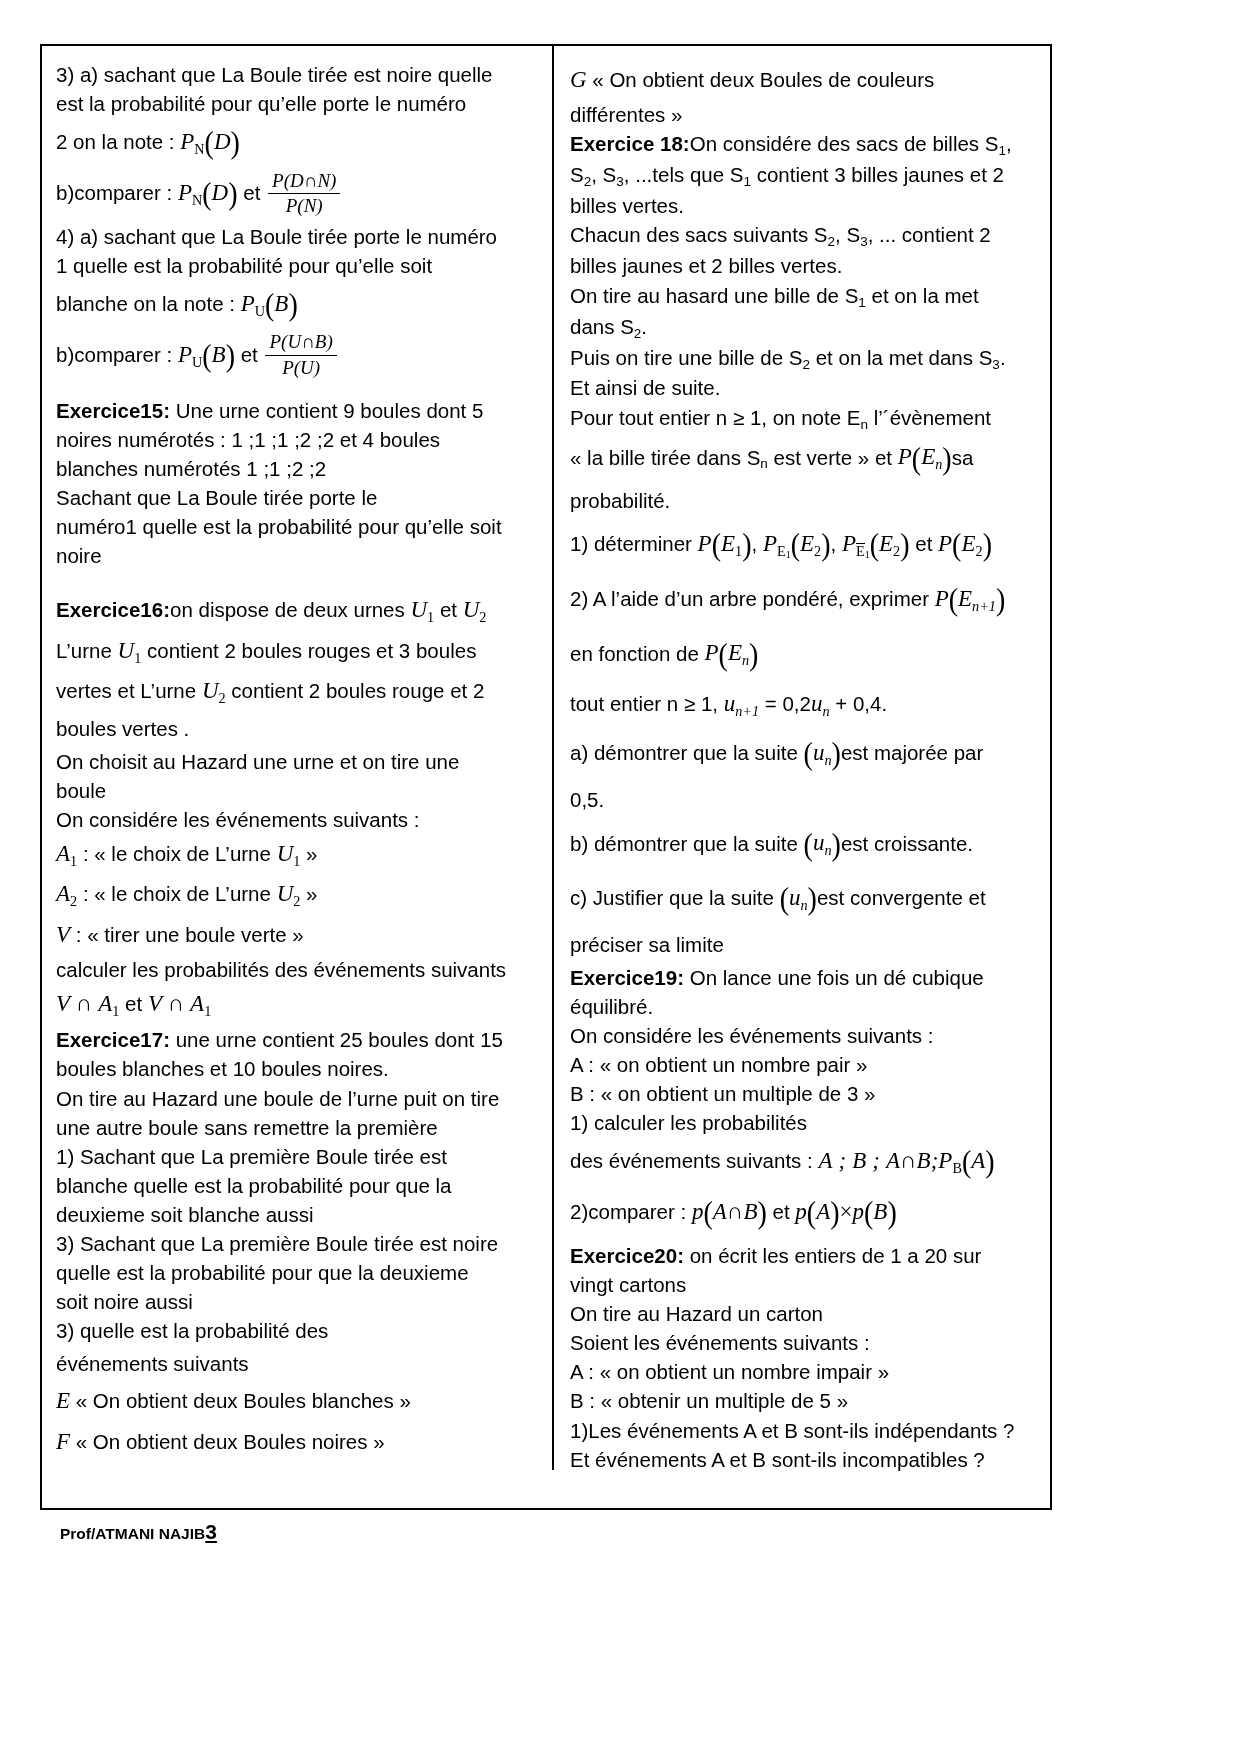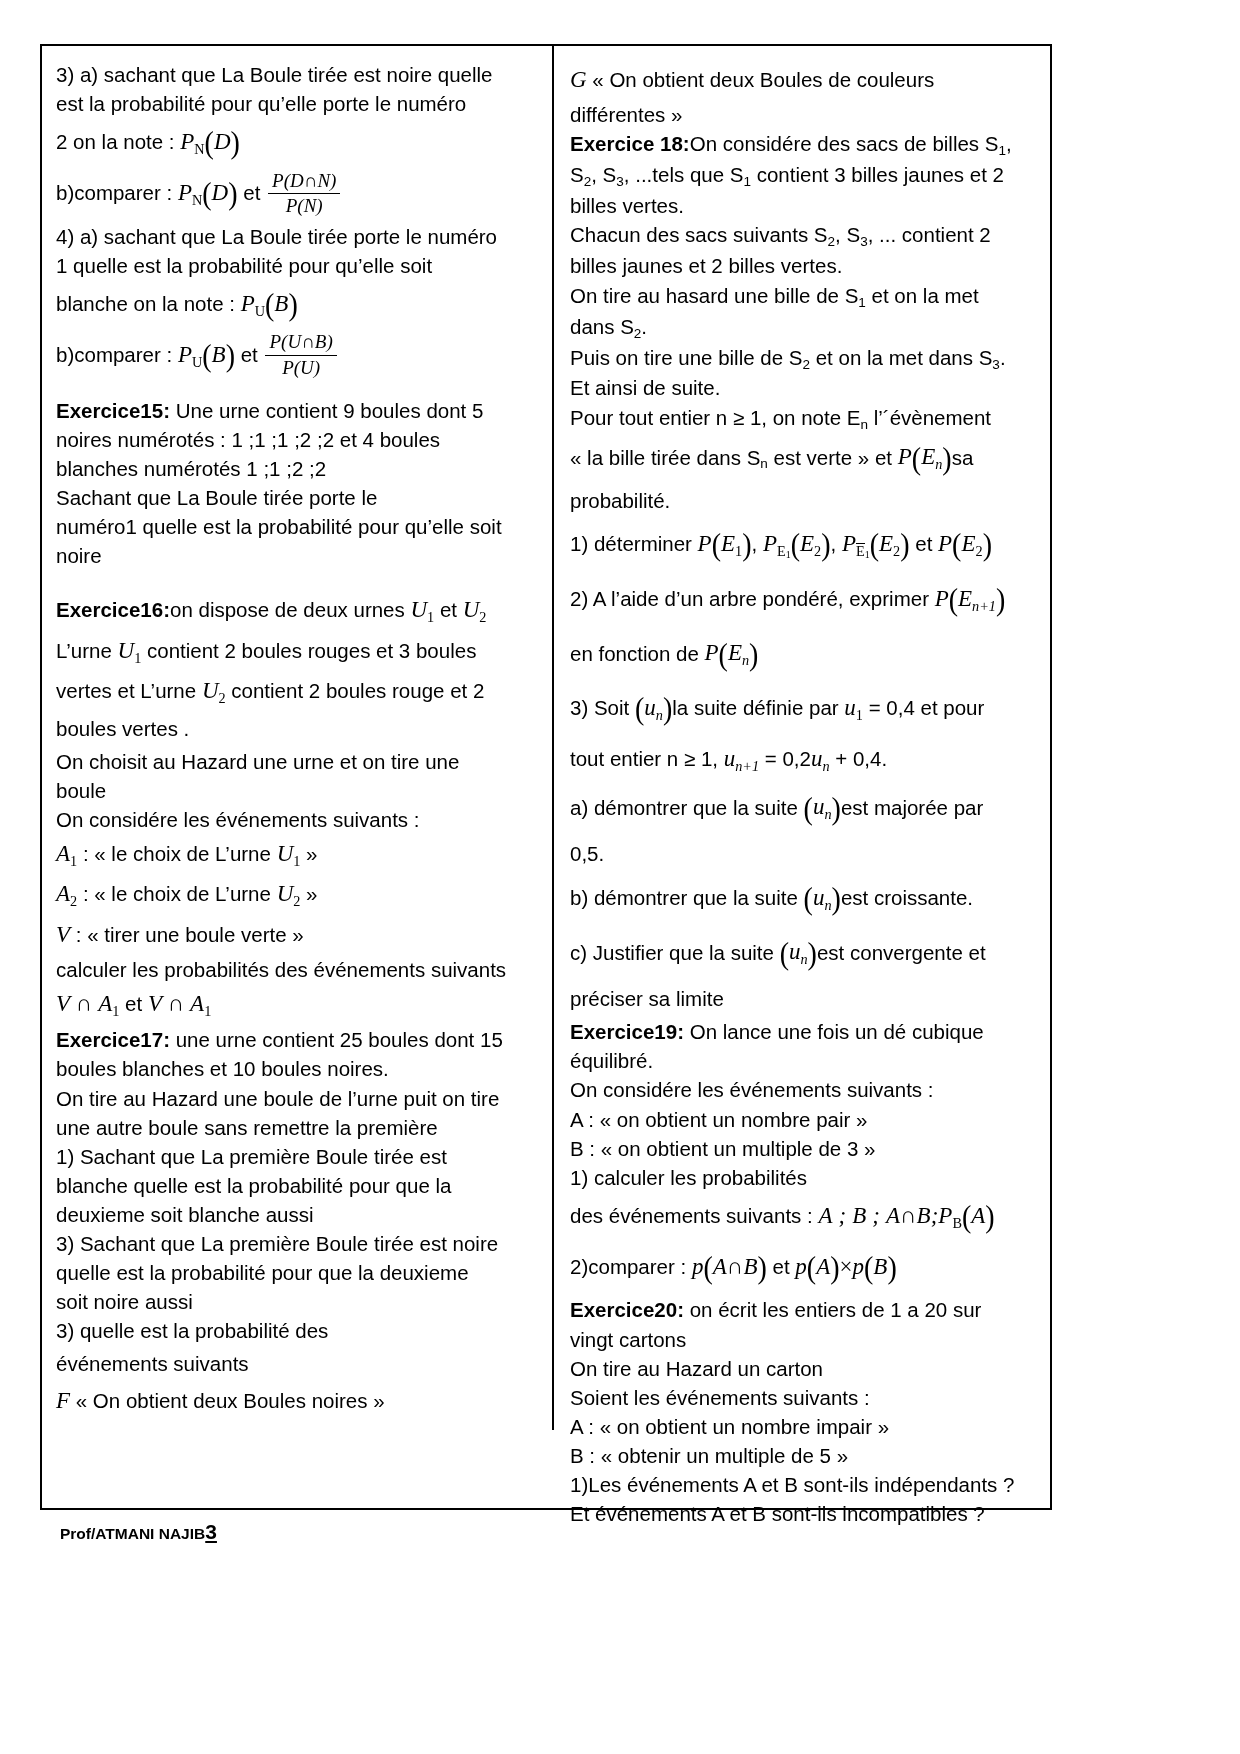--- a/index.html
+++ b/index.html
@@ -190,20 +190,23 @@
       <p class="ln"><span>une autre boule sans remettre la première</span></p>
       <p class="ln"><span>1) Sachant que La première Boule tirée est</span></p>
       <p class="ln"><span>blanche quelle est la probabilité pour que la</span></p>
       <p class="ln"><span>deuxieme soit blanche aussi</span></p>
       <p class="ln"><span>3) Sachant que La première Boule tirée est noire</span></p>
       <p class="ln"><span>quelle est la probabilité pour que la deuxieme</span></p>
       <p class="ln"><span>soit noire aussi</span></p>
       <p class="ln"><span>3) quelle est la probabilité des</span></p>
       <p class="ln tallish"><span>événements suivants</span></p>
       <p class="ln tallish">
+        <span class="m">E</span><span>  « On obtient deux Boules blanches »</span>
+      </p>
+      <p class="ln tallish">
         <span class="m">F</span><span>  « On obtient deux Boules noires »</span>
       </p>
     </div>
 
     <div class="col col-right">
 
       <p class="ln tallish">
         <span class="m">G</span><span>  « On obtient deux Boules de couleurs</span>
       </p>
       <p class="ln"><span>différentes »</span></p>
@@ -241,23 +244,20 @@
         <span>1) déterminer </span><span class="m">P<span class="paren">(</span>E<span class="sub-up">1</span><span class="paren">)</span></span><span>, </span><span class="m">P<span class="sub up">E<span style="font-size:0.7em;vertical-align:-0.2em">1</span></span><span class="paren">(</span>E<span class="sub-up">2</span><span class="paren">)</span></span><span>, </span><span class="m">P<span class="sub up"><span class="sup-bar">E</span><span style="font-size:0.7em;vertical-align:-0.2em">1</span></span><span class="paren">(</span>E<span class="sub-up">2</span><span class="paren">)</span></span><span> et </span><span class="m">P<span class="paren">(</span>E<span class="sub-up">2</span><span class="paren">)</span></span>
       </p>
 
       <p class="ln tall">
         <span>2) A l’aide d’un arbre pondéré, exprimer </span><span class="m">P<span class="paren">(</span>E<span class="sub">n+1</span><span class="paren">)</span></span>
       </p>
       <p class="ln tall">
         <span>en fonction de </span><span class="m">P<span class="paren">(</span>E<span class="sub">n</span><span class="paren">)</span></span>
       </p>
 
-      <p class="ln tall">
-        <span>3) Soit </span><span class="m"><span class="paren">(</span>u<span class="sub">n</span><span class="paren">)</span></span><span>la suite définie par </span><span class="m">u<span class="sub-up">1</span></span><span> = 0,4 et pour</span>
-      </p>
       <p class="ln tall">
         <span>tout entier n ≥ 1, </span><span class="m">u<span class="sub">n+1</span></span><span> = 0,2</span><span class="m">u<span class="sub">n</span></span><span>  + 0,4.</span>
       </p>
 
       <p class="ln tall">
         <span>a) démontrer que la suite </span><span class="m"><span class="paren">(</span>u<span class="sub">n</span><span class="paren">)</span></span><span>est majorée par</span>
       </p>
       <p class="ln tallish"><span>0,5.</span></p>
 
       <p class="ln tall">

